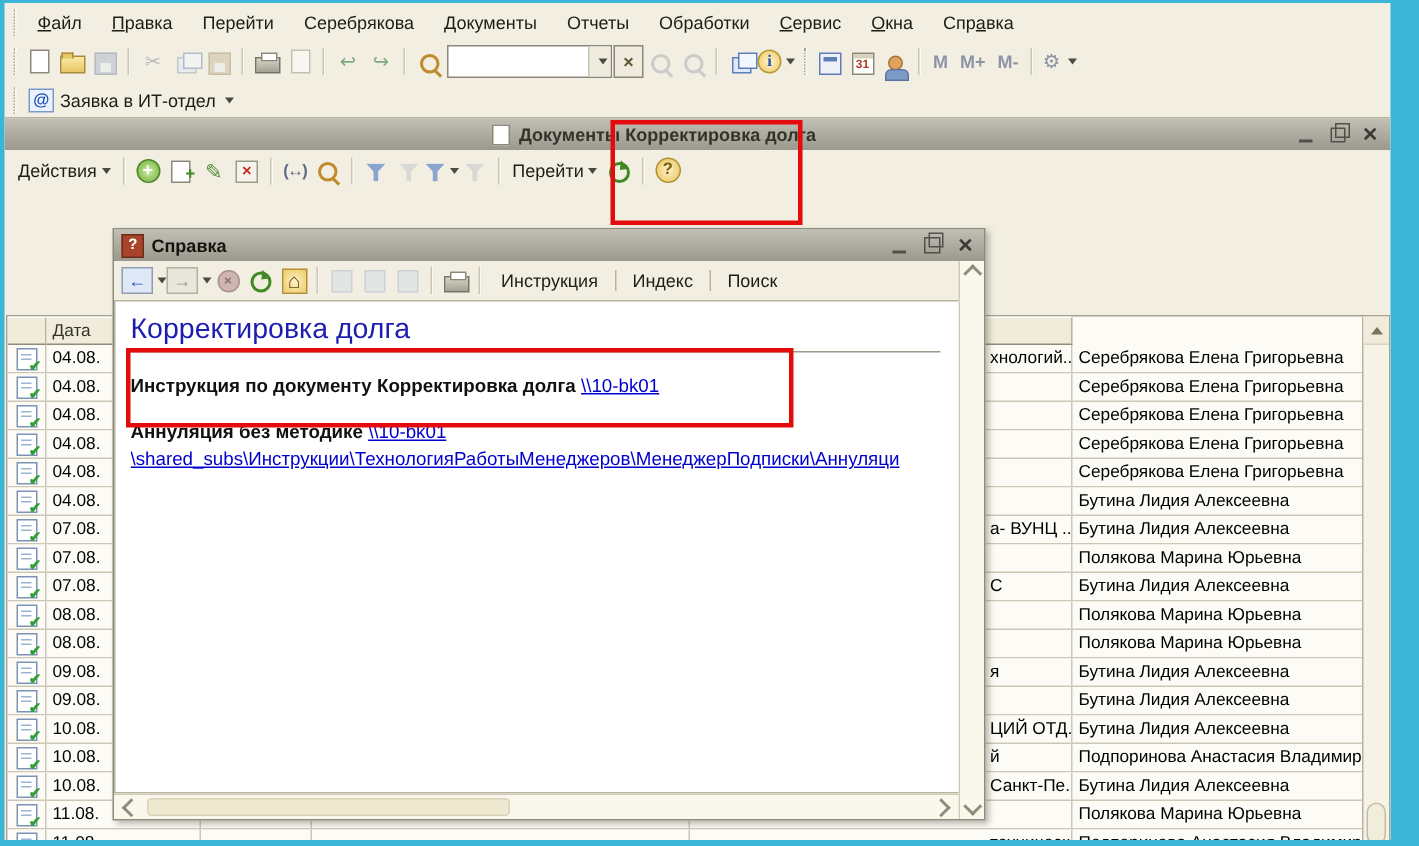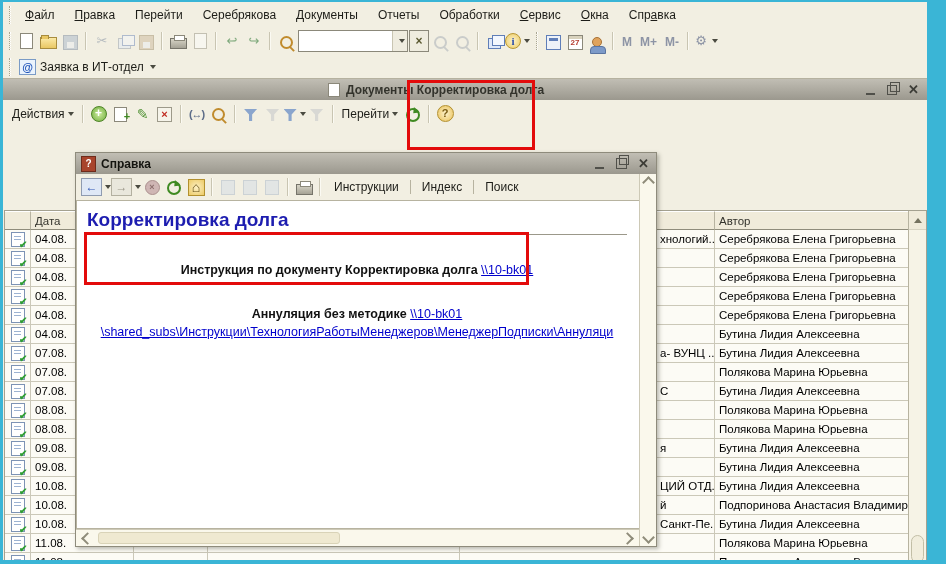--- a/index.html
+++ b/index.html
@@ -107,23 +107,23 @@
   #help-left{flex:1;display:flex;flex-direction:column;min-width:0;}
   #help-toolbar{height:26px;display:flex;align-items:center;padding-left:5px;font-size:12px;color:#1d1d18;flex:0 0 auto;}
   .nav-sq{width:19px;height:16px;border:1px solid #8f9bb0;background:#dfe8f6;display:inline-flex;align-items:center;justify-content:center;color:#2b53b4;font-weight:bold;font-size:12px;}
   .nav-sq.gray{background:#e9e7dc;border-color:#b3b0a0;color:#9a978a;}
   .ic-stop{width:13px;height:13px;border-radius:50%;background:#cfb6b4;border:1px solid #ab908e;color:#8d6f6d;font-size:9px;line-height:13px;font-weight:bold;}
   .ic-home{width:15px;height:15px;font-size:14px;line-height:15px;color:#5e4a14;background:radial-gradient(#fdf0c4,#ecca66);border:1px solid #b2902f;}
   .ic-docgray{width:12px;height:13px;background:#cfd9e8;border:1px solid #9fafc6;margin-top:1px;}
   .help-tab{padding:2px 9px;}
   .vdiv{width:1px;height:14px;background:#b7b3a0;margin:0 2px;}
   #help-content{flex:1;background:#fff;border:1px solid #b7b3a0;border-right:none;overflow:hidden;position:relative;padding:6px 10px 0 10px;}
-  #help-content h1{margin:2px 0 3px 0;font-size:19px;color:#1d1db0;font-weight:bold;}
+  #help-content h1{margin:2px 0 3px 0;font-size:19px;color:#1d1db0;font-weight:normal;}
   #help-rule{border:none;border-top:1px solid #9b988a;margin:2px 2px 4px 0;}
-  .entry{margin:26px 2px 0 0;font-size:12.5px;line-height:1.45;overflow:hidden;white-space:normal;text-align:center;}
+  .entry{margin:13px 2px 0 0;font-size:12.5px;line-height:1.45;overflow:hidden;white-space:normal;}
   .entry b{color:#111;}
   .hlink{color:#0000cc;text-decoration:underline;cursor:pointer;white-space:nowrap;}
   #help-hscroll{height:16px;background:#faf8ec;border-top:1px solid #cdc9b6;display:flex;align-items:center;flex:0 0 auto;position:relative;}
   #hthumb{position:absolute;left:22px;width:240px;top:2px;bottom:2px;background:#efe9d1;border:1px solid #d9d3b8;border-radius:3px;}
   #help-vscroll{width:16px;background:#faf8ec;border-left:1px solid #cdc9b6;display:flex;flex-direction:column;align-items:center;justify-content:space-between;padding:4px 0;flex:0 0 auto;}
 
   
   .redbox{position:absolute;border:3px solid #e30b0b;z-index:120;pointer-events:none;}
   #redbox1{left:407px;top:80px;width:122px;height:64px;}
   #redbox2{left:84px;top:232px;width:439px;height:47px;}
@@ -205,21 +205,21 @@
       </span>
     <span class="tbtn">
         <span class="ic ic-info">i</span>
         <span class="caret"></span>
       </span>
     <span class="grip" style="margin-left:6px;"></span>
     <span class="tbtn">
         <span class="ic ic-calc"></span>
       </span>
     <span class="tbtn">
-        <span class="ic ic-cal">27</span>
+        <span class="ic ic-cal">31</span>
       </span>
     <span class="tbtn">
         <span class="ic ic-user"></span>
       </span>
     <span class="sep"></span>
     <span id="membtns"><span class="mem">M</span><span class="mem">M+</span><span class="mem">M-</span></span>
     <span class="sep"></span>
     <span class="tbtn">
         <span class="ic glyph" style="color:#8d94a5;">⚙</span>
         <span class="caret"></span>
@@ -298,21 +298,20 @@
         </span>
     </div>
 
     <div id="table">
       <div class="hrow" id="thead">
           <div class="hcell w-ico"></div>
           <div class="hcell w-date">Дата<span class="tri-up" style="margin-left: auto;"></span></div>
           <div class="hcell w-num">Номер</div>
           <div class="hcell w-org">Организация</div>
           <div class="hcell w-contr">Контрагент</div>
-          <div class="hcell w-auth">Автор</div>
         </div>
       <div id="tbody">
           <div class="trow">
             <div class="c w-ico">
               <span class="doc-ic"></span>
             </div>
             <div class="c w-date">04.08.</div>
             <div class="c w-num num"></div>
             <div class="c w-org"></div>
             <div class="c w-contr frag">хнологий...</div>
@@ -537,21 +536,21 @@
             <span class="ic ic-docgray dim"></span>
           </span>
         <span class="tbtn">
             <span class="ic ic-docgray dim"></span>
           </span>
         <span class="sep"></span>
         <span class="tbtn">
             <span class="ic ic-print"></span>
           </span>
         <span class="sep"></span>
-        <span class="help-tab">Инструкции</span>
+        <span class="help-tab">Инструкция</span>
         <span class="vdiv"></span>
         <span class="help-tab">Индекс</span>
         <span class="vdiv"></span>
         <span class="help-tab">Поиск</span>
       </div>
       <div id="help-content">
         <h1>Корректировка долга</h1>
         <hr id="help-rule">
         <div id="help-entries">
             <p class="entry"><b>Инструкция по документу Корректировка долга</b> <a class="hlink">\\10-bk01</a><br></p>

